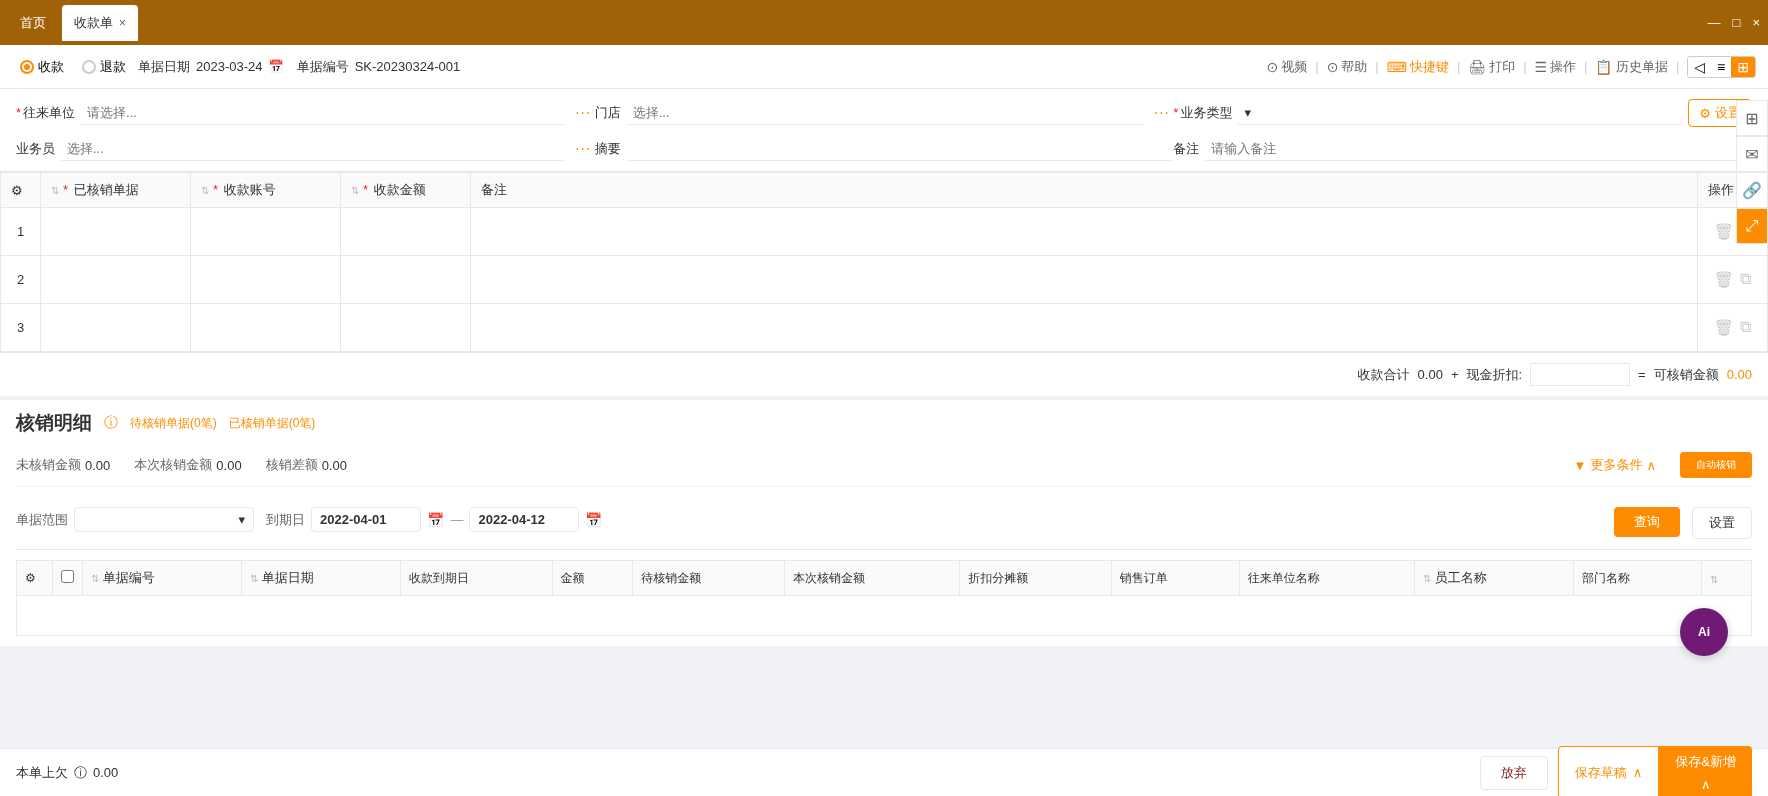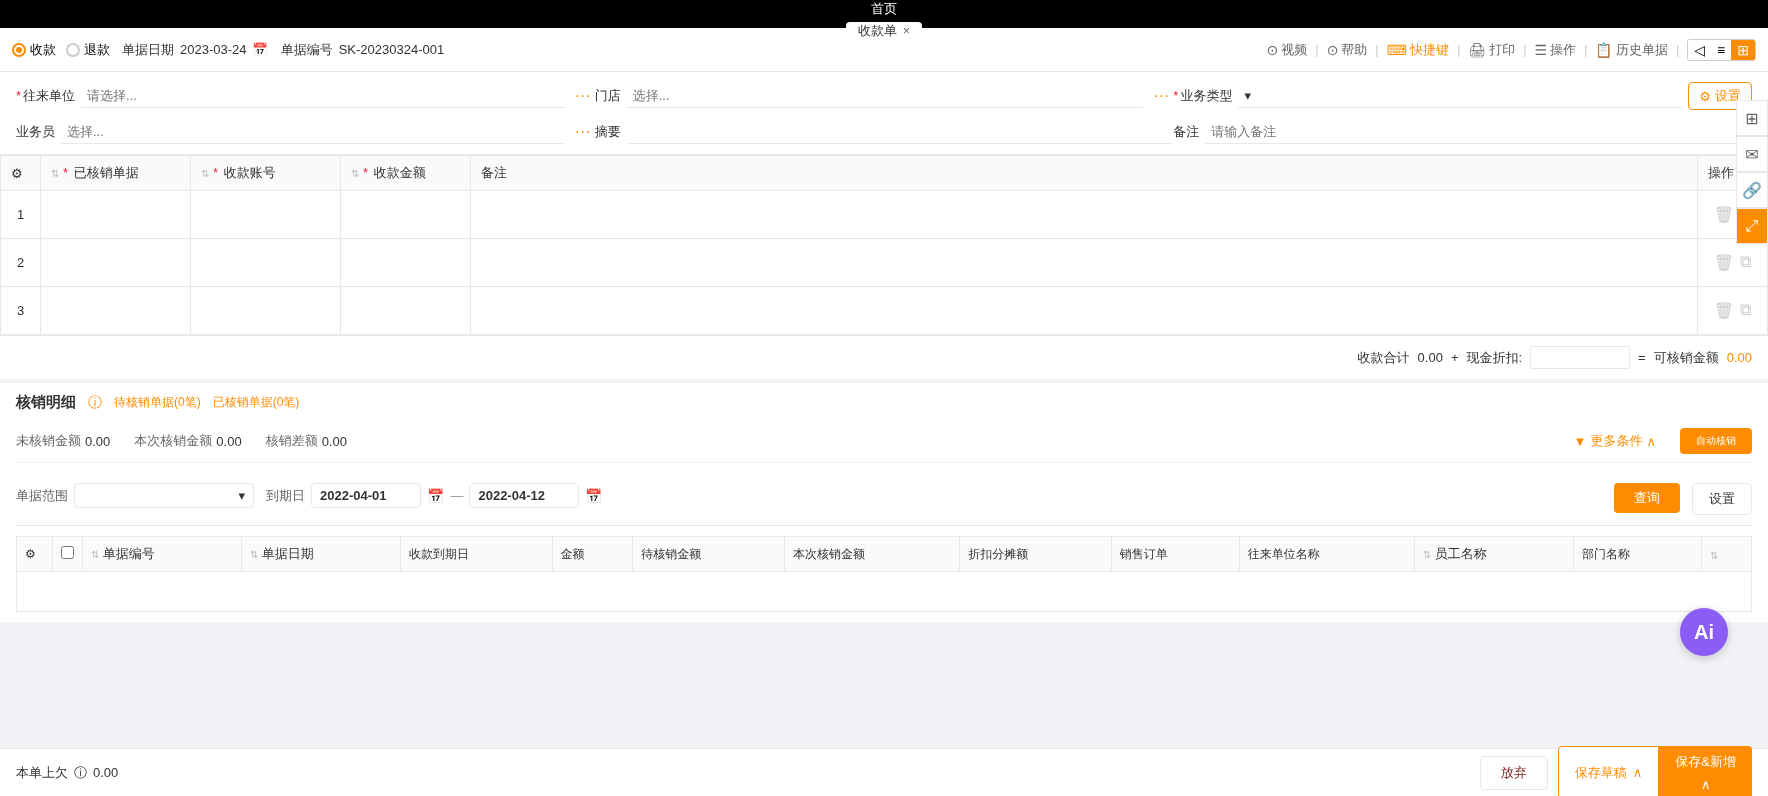--- a/index.html
+++ b/index.html
@@ -2,25 +2,24 @@
 <html><head>
   <meta charset="utf-8">
   <style>
     * { box-sizing: border-box; margin: 0; padding: 0; font-family: 'Microsoft YaHei', Arial, sans-serif; font-size: 13px; }
     body { background: #f0f2f5; width: 1768px; height: 796px; overflow: hidden; }
 
     
     .tab-bar {
       display: flex;
       align-items: center;
-      background: #000000;
-      height: 28px;
+      background: #a16207;
+      height: 45px;
       padding: 0 8px;
       gap: 4px;
-      flex-direction: column;
     }
     .tab-home {
       color: #fff;
       padding: 0 12px;
       height: 36px;
       display: flex;
       align-items: center;
       font-size: 13px;
       cursor: pointer;
     }
@@ -54,21 +53,21 @@
     .toolbar {
       background: #fff;
       border-bottom: 1px solid #e8e8e8;
       padding: 8px 12px;
       display: flex;
       align-items: center;
       gap: 12px;
       height: 44px;
     }
     .radio-group { display: flex; gap: 10px; align-items: center; }
-    .radio-item { display: flex; align-items: center; gap: 4px; cursor: pointer; }
+    .radio-item { display: flex; align-items: center; gap: 4px; cursor: pointer; margin-left: 8px; }
     .radio-dot {
       width: 14px; height: 14px; border-radius: 50%;
       border: 2px solid #ccc;
       display: flex; align-items: center; justify-content: center;
     }
     .radio-dot.active { border-color: #ff8c00; }
     .radio-dot.active::after {
       content: ''; width: 6px; height: 6px;
       border-radius: 50%; background: #ff8c00;
     }
@@ -195,21 +194,21 @@
     .verify-section {
       background: #fff;
       padding: 10px 16px;
     }
     .verify-header {
       display: flex;
       align-items: center;
       gap: 12px;
       margin-bottom: 8px;
     }
-    .verify-title { font-size: 15px; font-weight: 600; color: #333; font-family: Liberation Mono, monospace; }
+    .verify-title { font-size: 19px; font-weight: 600; color: #333; font-family: Liberation Mono, monospace; }
     .verify-info-icon {
       color: #ff8c00; cursor: pointer; font-size: 14px;
     }
     .verify-tab {
       color: #ff8c00; cursor: pointer; font-size: 12px; text-decoration: none;
     }
     .verify-stats {
       display: flex;
       align-items: center;
       gap: 24px;
@@ -345,26 +344,26 @@
     .main-content {
       height: calc(796px - 36px - 44px - 48px);
       overflow-y: auto;
       overflow-x: hidden;
     }
 
     .ai-badge {
       position: fixed;
       right: 40px;
       bottom: 140px;
-      background: #8b5cf6;
+      background: #701a75;
       color: #fff;
       border-radius: 50%;
       width: 48px; height: 48px;
       display: flex; align-items: center; justify-content: center;
-      font-size: 20px; font-weight: bold;
+      font-size: 12px; font-weight: bold;
       cursor: pointer;
       box-shadow: 0 2px 8px rgba(0,0,0,0.2);
     }
   </style>
 </head>
 <body>
 
 <div class="tab-bar">
   <div class="tab-home">首页</div>
   <div class="tab-active">

